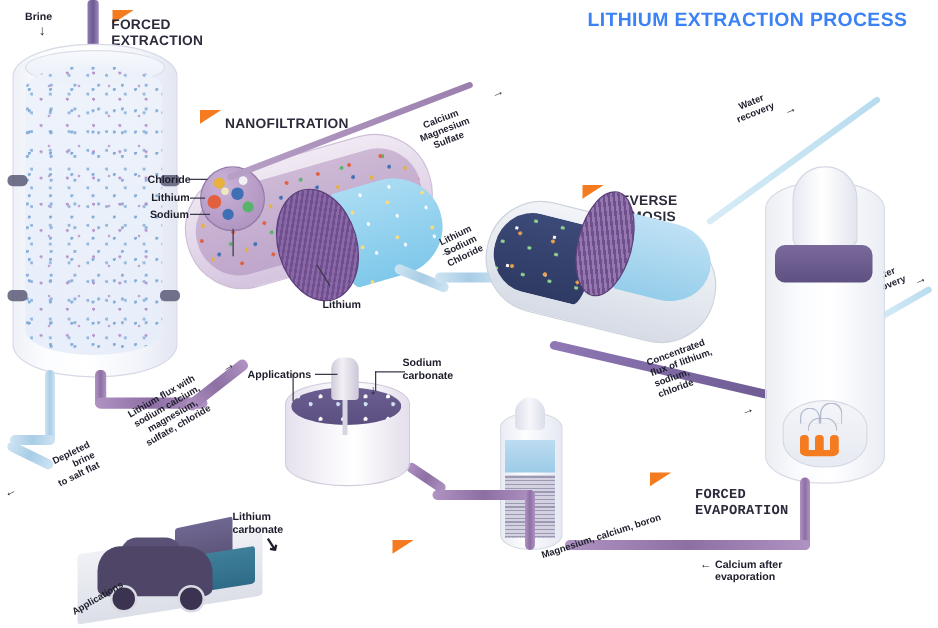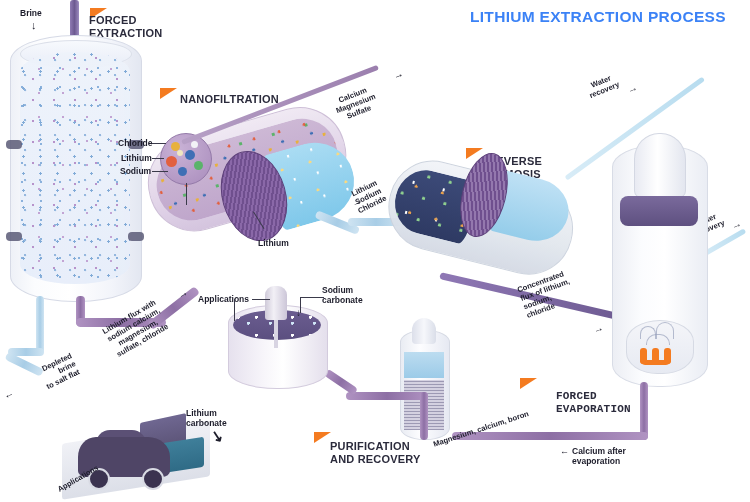--- a/index.html
+++ b/index.html
@@ -457,24 +457,20 @@
   <div class="abs lbl" style="left:572px;top:446px;">
     <div>Calcium after</div>
     <div>evaporation</div>
   </div>
 
   <div class="abs lbl small rot" style="left:432px;top:440px;transform:rotate(-18deg);">Magnesium, calcium, boron</div>
 
   <div class="abs" style="left:314px;top:432px;">
     <div class="tri"></div>
   </div>
-  <div class="abs section-head" style="left:330px;top:440px;">
-    <div>PURIFICATION</div>
-    <div>AND RECOVERY</div>
-  </div>
 
   <div class="abs" id="pf-col"></div>
   <div class="abs" id="pf-cap"></div>
   <div class="abs" id="pf-blue"></div>
   <div class="abs" id="pf-mesh"></div>
 
   <div class="abs pipe pipe-v" style="left:420px;top:426px;width:8px;height:14px;"></div>
   <div class="abs pipe pipe-v" style="left:346px;top:392px;width:82px;height:8px;border-radius:4px;"></div>
   <div class="abs pipe pipe-v" style="left:420px;top:392px;width:8px;height:44px;"></div>
   <div class="abs pipe pipe-v rot" style="left:326px;top:368px;width:36px;height:8px;transform:rotate(34deg);transform-origin:0 50%;"></div>

